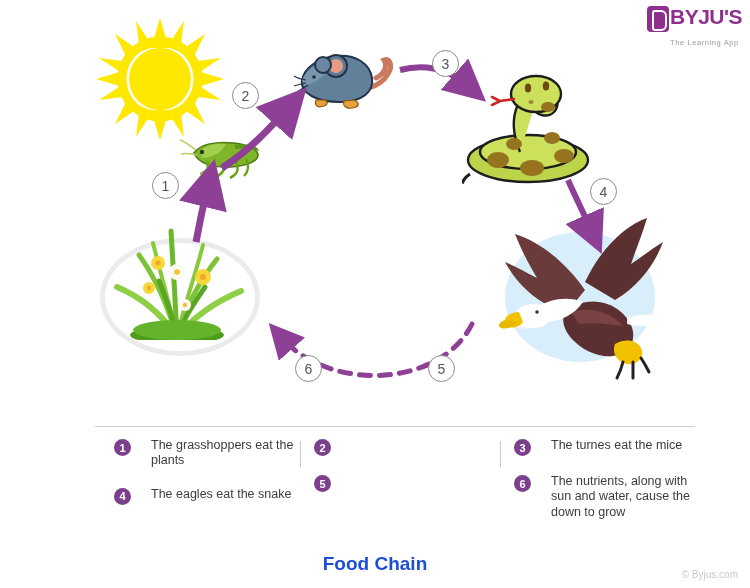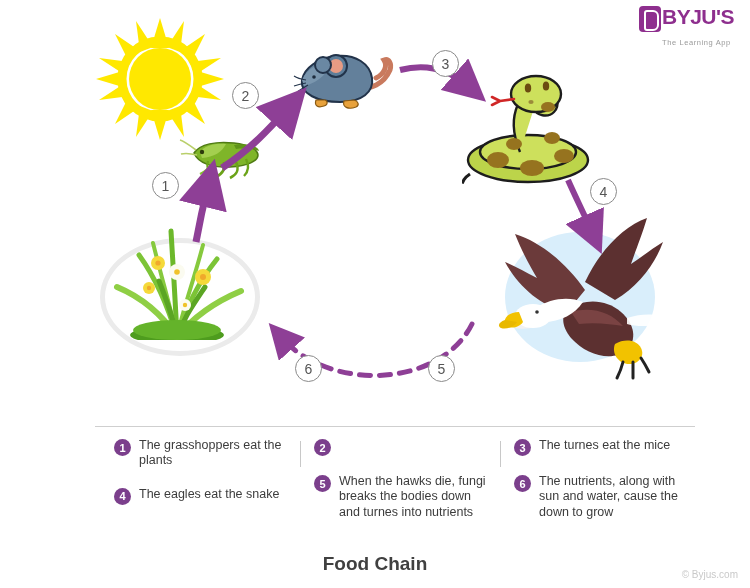--- a/index.html
+++ b/index.html
@@ -7,21 +7,21 @@
     width:750px;height:588px;
     background:#ffffff;
     font-family:"Liberation Sans", sans-serif;
     position:relative;
     overflow:hidden;
     color:#3c3c3c;
   }
   #stage{position:absolute;left:0;top:0;width:750px;height:588px;}
 
   
-  .brand{position:absolute;right:16px;top:6px;display:flex;align-items:flex-start;gap:1px;}
+  .brand{position:absolute;right:8px;top:6px;display:flex;align-items:flex-start;gap:1px;}
   .brand-mark{width:22px;height:26px;background:#8e2f8e;border-radius:4px;position:relative;flex:0 0 auto;}
   .brand-mark:after{content:"";position:absolute;left:5px;top:4px;width:11px;height:17px;
      border:2px solid #ffffff;border-radius:3px 6px 6px 3px;}
   .brand-txt{line-height:1;}
   .brand-name{font-size:21px;font-weight:bold;color:#8e2f8e;letter-spacing:-0.5px;}
   .brand-sub{font-size:7.5px;color:#9a9a9a;letter-spacing:0.6px;margin-top:12px;}
 
   
   .node{position:absolute;}
   .badge{
@@ -40,24 +40,24 @@
   #eagle-disc{left:505px;top:232px;width:150px;height:130px;border-radius:50%;background:#d9eefb;}
 
   
   .legend-rule{position:absolute;left:95px;top:426px;width:600px;height:1px;background:#cfcfcf;}
   .legend{position:absolute;left:100px;top:438px;width:600px;display:flex;}
   .legend-col{flex:1 1 0;display:flex;flex-direction:column;gap:18px;position:relative;padding-left:14px;}
   .legend-col.sep:before{content:"";position:absolute;left:0;top:3px;width:1px;height:26px;background:#c8c8c8;}
   .l-item{display:flex;gap:8px;align-items:flex-start;}
   .l-badge{flex:0 0 auto;width:17px;height:17px;border-radius:50%;background:#7b3f8c;color:#fff;
     font-size:11px;font-weight:bold;display:flex;align-items:center;justify-content:center;margin-top:1px;}
-  .l-text{font-size:12.5px;line-height:1.22;color:#3c3c3c;max-width:150px;}
+  .l-text{font-size:12.5px;line-height:1.22;color:#3c3c3c;max-width:150px;margin-left:12px;}
 
   .title{position:absolute;left:0;top:553px;width:750px;text-align:center;
-    font-size:19px;font-weight:bold;color:#404040;}
+    font-size:19px;font-weight:bold;color:#1d4ed8;}
   .copyright{position:absolute;right:12px;bottom:8px;font-size:10px;color:#c9c9c9;text-align:right;}
 </style>
 </head>
 <body>
 
 <div id="stage">
 
   <div class="brand">
     <div class="brand-mark"></div>
     <div class="brand-txt">
@@ -239,21 +239,20 @@
         <div class="l-text">The eagles eat the snake</div>
       </div>
     </div>
 
     <div class="legend-col sep">
       <div class="l-item">
         <div class="l-badge">2</div>
       </div>
       <div class="l-item">
         <div class="l-badge">5</div>
-        <div class="l-text">When the hawks die, fungi breaks the bodies down and turnes into nutrients</div>
       </div>
     </div>
 
     <div class="legend-col sep">
       <div class="l-item">
         <div class="l-badge">3</div>
         <div class="l-text">The turnes eat the mice</div>
       </div>
       <div class="l-item">
         <div class="l-badge">6</div>

